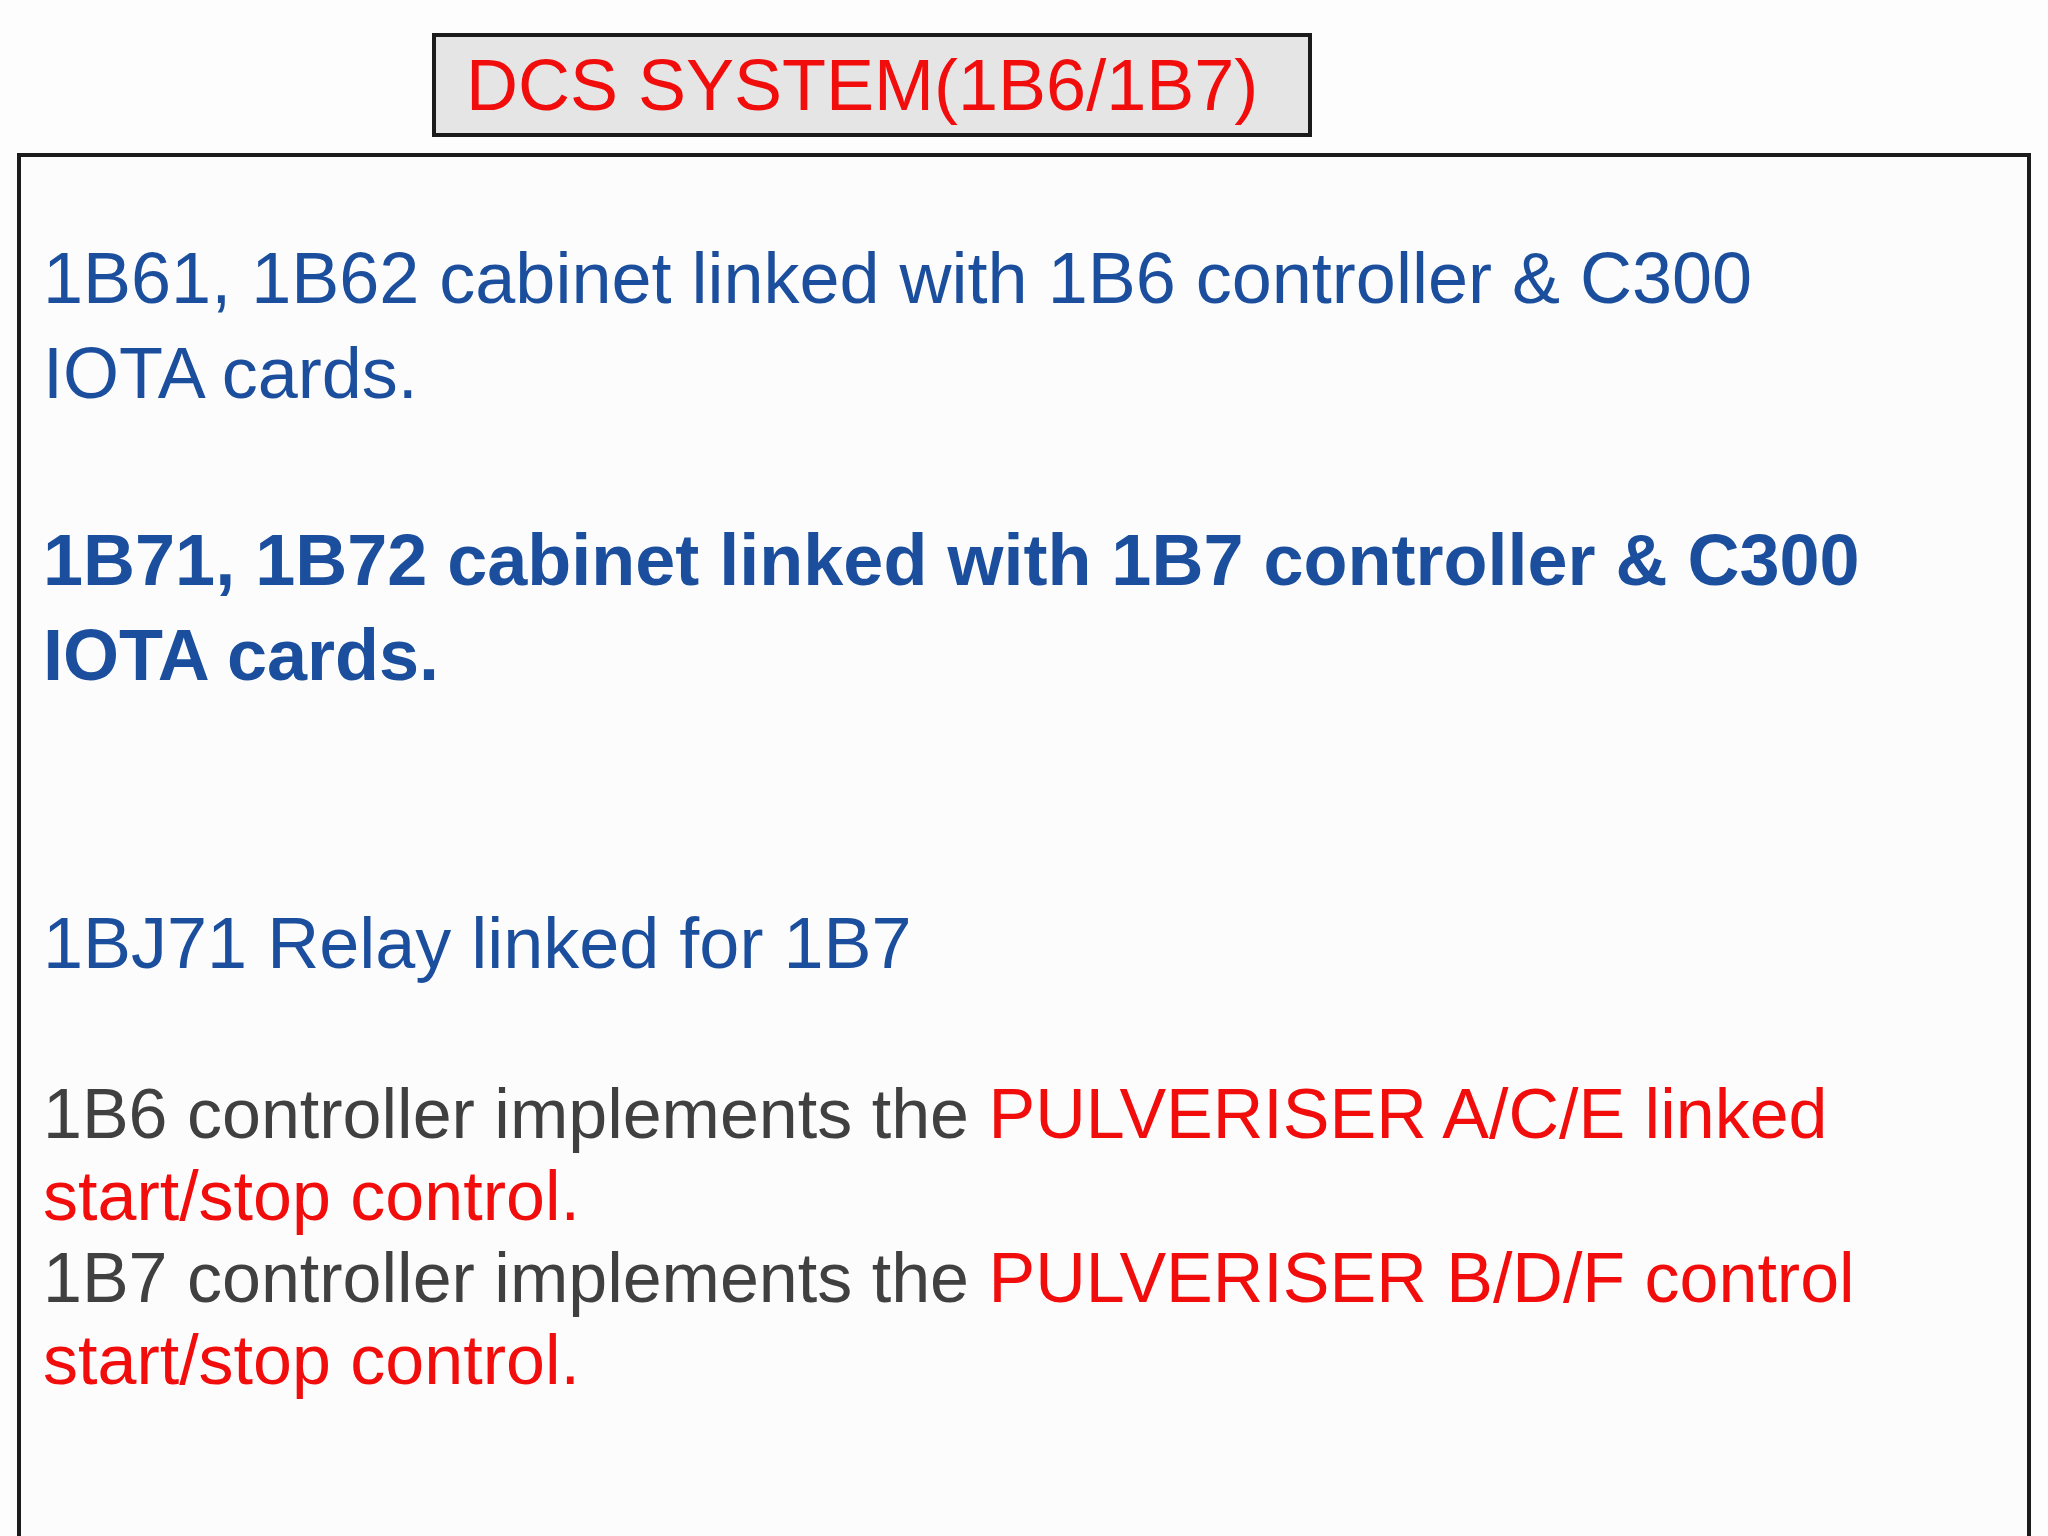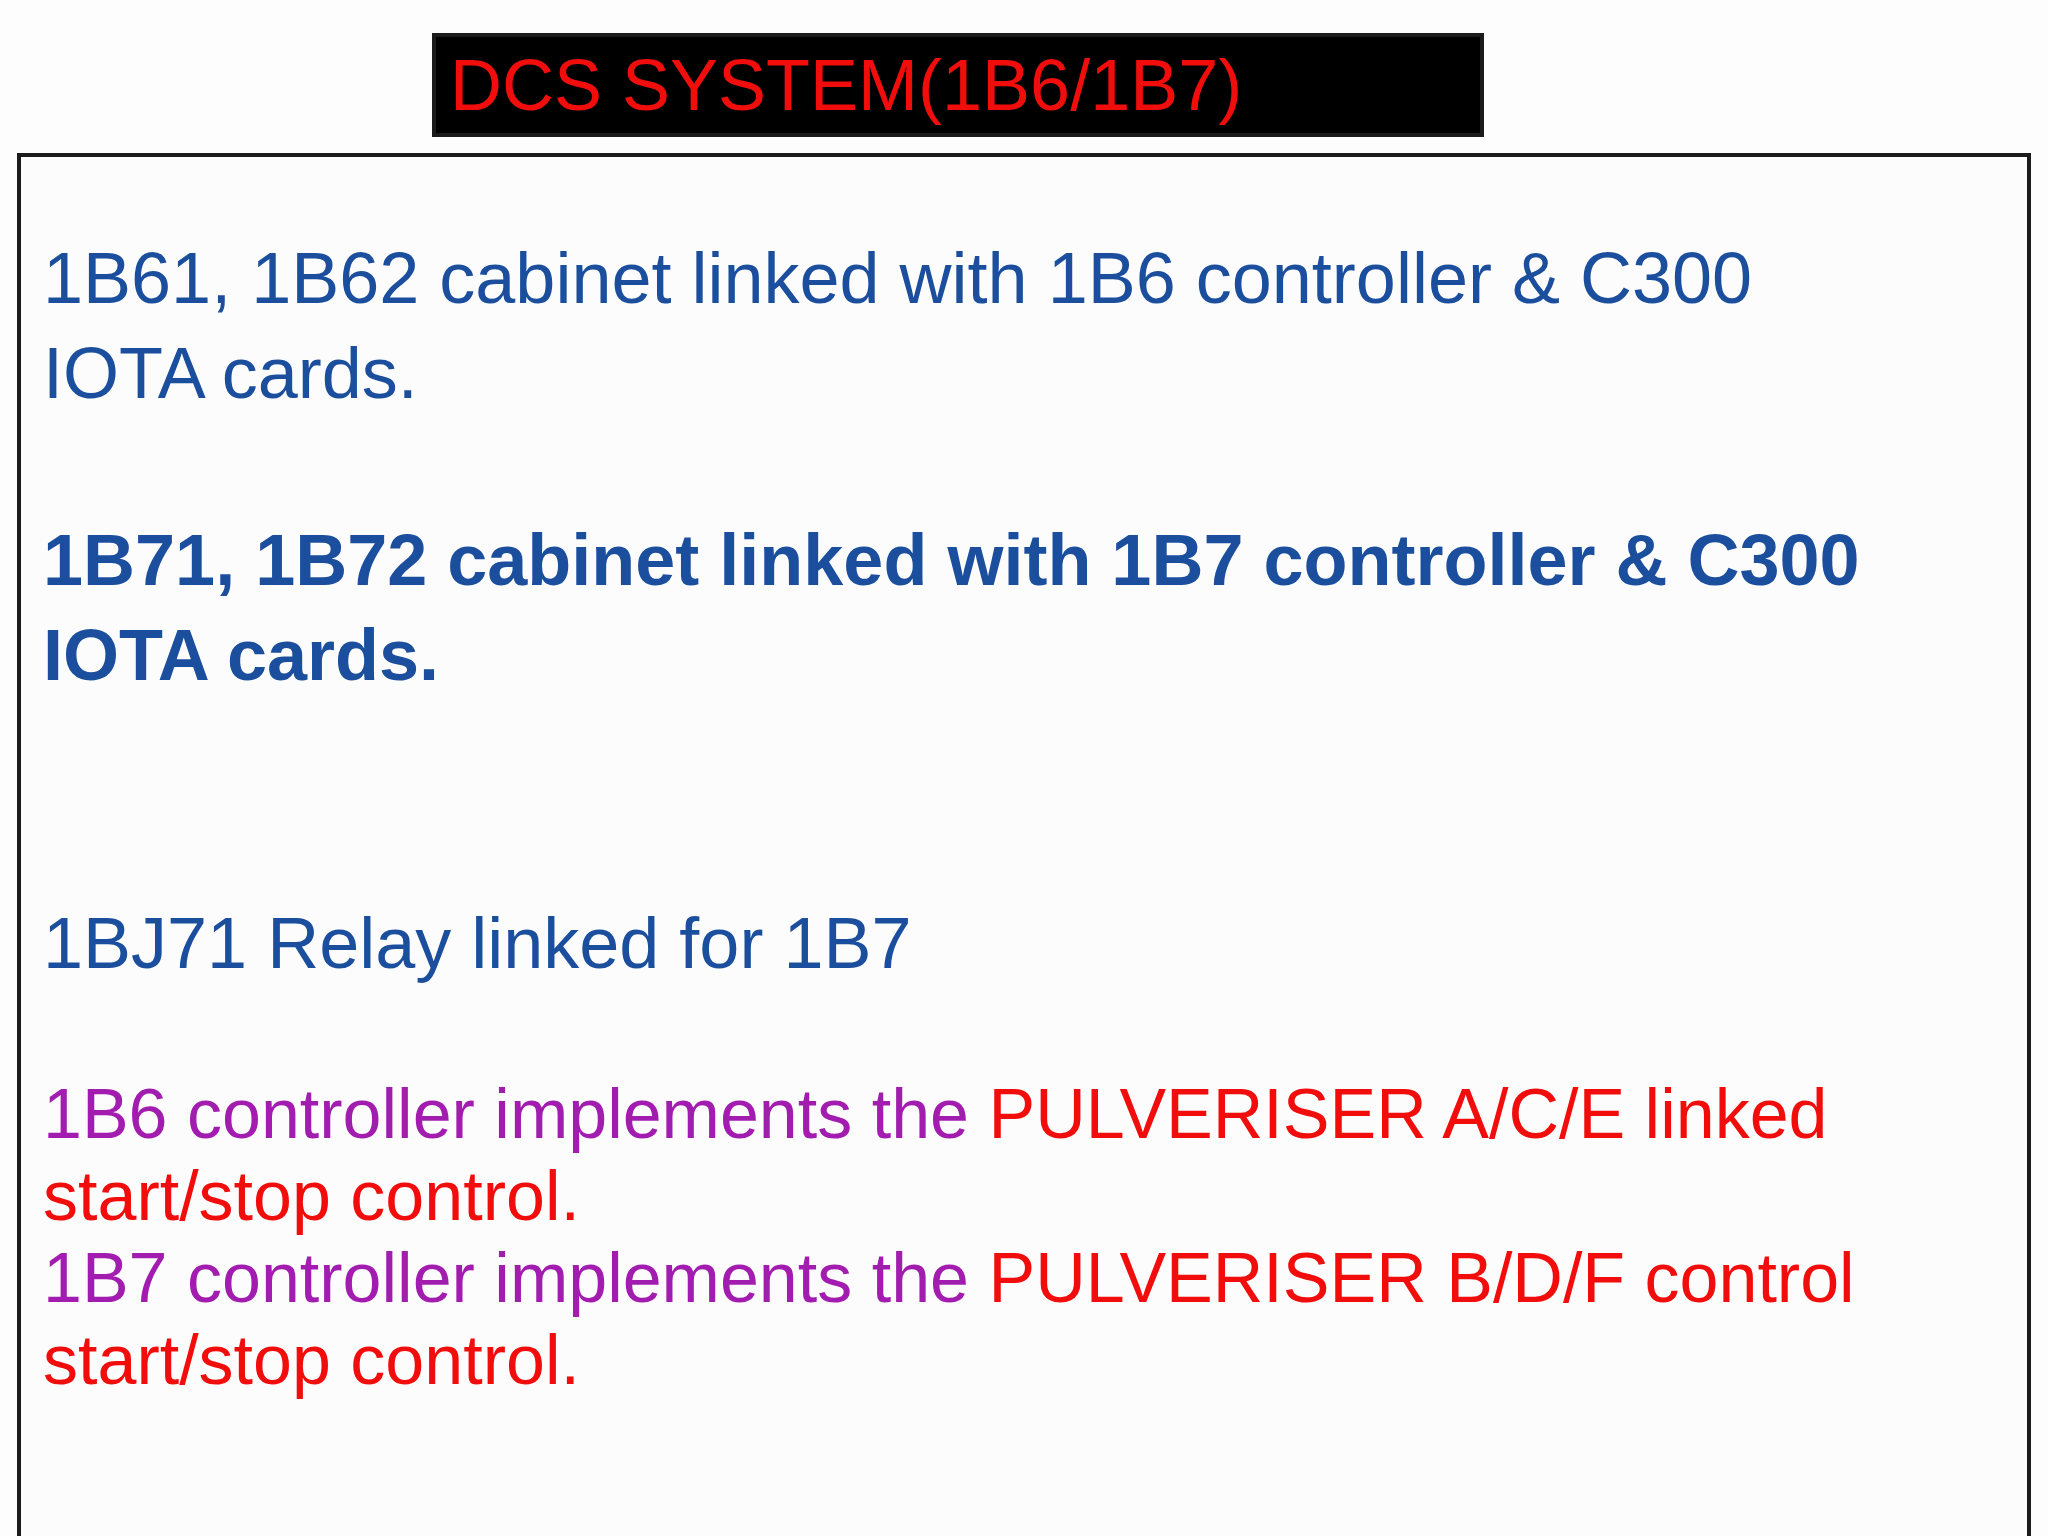--- a/index.html
+++ b/index.html
@@ -11,28 +11,28 @@
     width: 2048px;
     height: 1536px;
     background: #fdfdfd;
     font-family: "Liberation Sans", sans-serif;
     overflow: hidden;
   }
   .title-box {
     position: absolute;
     left: 432px;
     top: 33px;
-    width: 1052px;
+    width: 880px;
     height: 104px;
     box-sizing: border-box;
     border: 4px solid #1b1b1b;
-    background: #000000;
+    background: #e5e5e5;
     display: flex;
     align-items: center;
-    padding-left: 14px;
+    padding-left: 30px;
   }
   .title-text {
     color: #f20d0d;
     font-size: 72px;
     line-height: 1;
     white-space: nowrap;
   }
   .content-box {
     position: absolute;
     left: 17px;
@@ -50,21 +50,21 @@
     color: #1b4f9e;
     font-size: 72px;
     line-height: 95px;
     white-space: nowrap;
   }
   .para.p1 { margin-bottom: 92px; }
   .para.p2 { margin-bottom: 92px; font-weight: bold; }
   .para.p3 { line-height: 99px; margin-bottom: 80px; }
   .para.p4 { font-size: 70px; line-height: 82px; }
   .red { color: #f20d0d; }
-  .blue { color: #a21caf; margin-top: 44px; }
+  .blue { color: #404040; margin-top: 44px; }
 </style>
 </head>
 <body>
 
 <div class="title-box">
   <span class="title-text">DCS SYSTEM(1B6/1B7)</span>
 </div>
 
 <div class="content-box">
 

